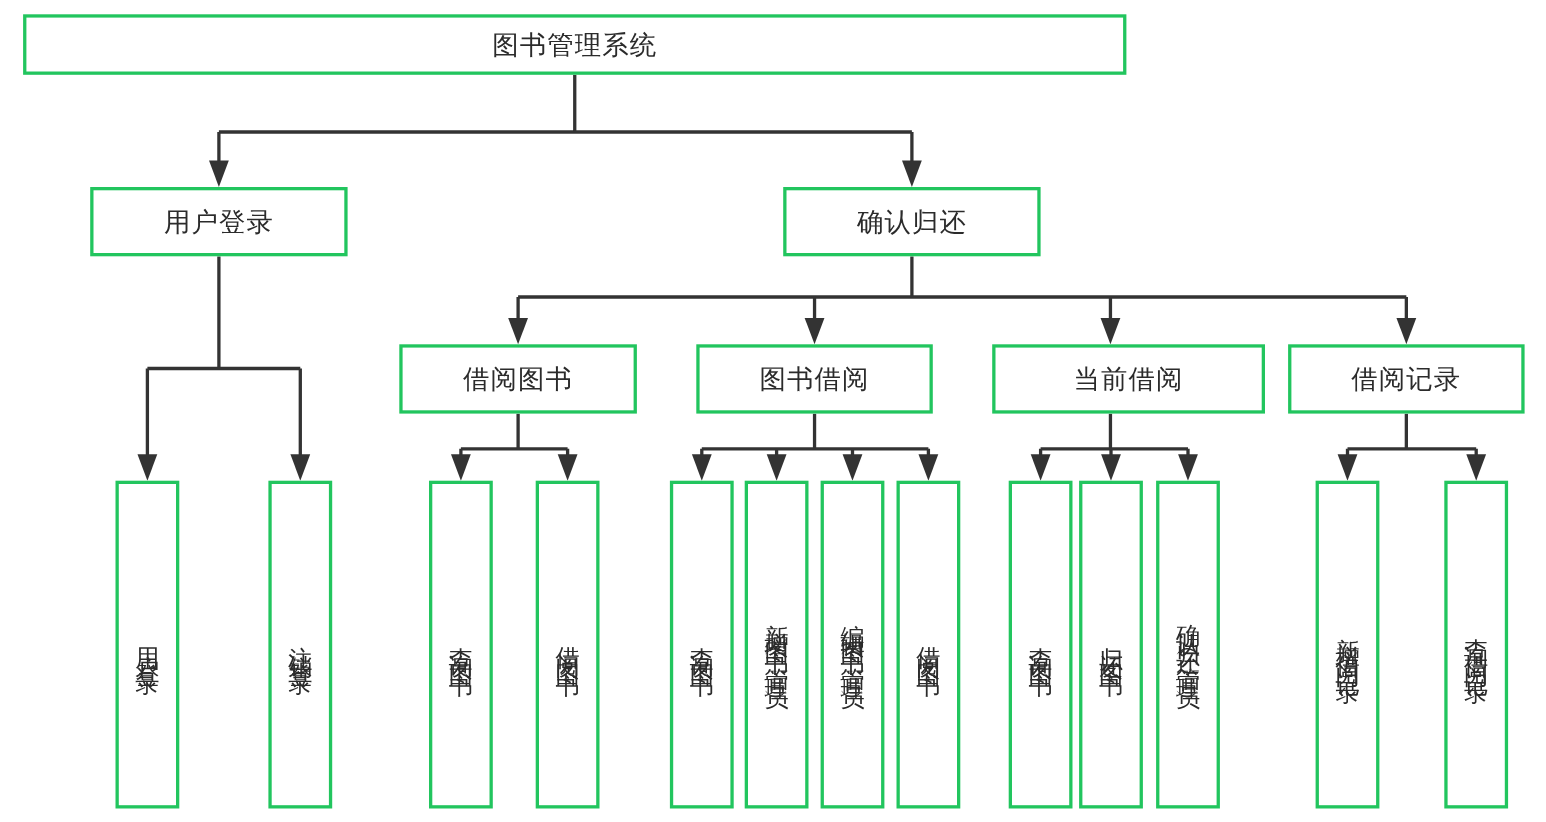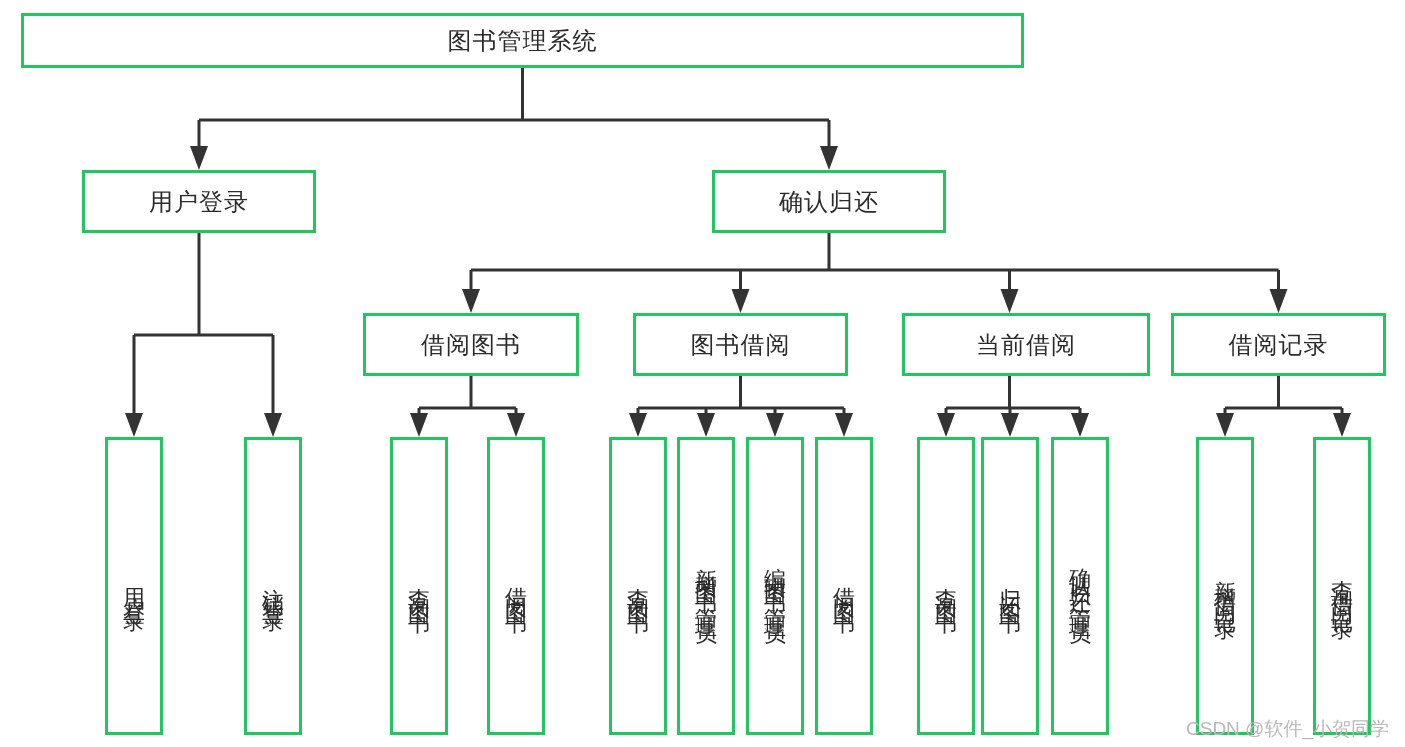--- a/index.html
+++ b/index.html
@@ -135,14 +135,13 @@
       <div class="node vertical" style="left: 1051px; top: 437px; width: 58px; height: 298px;">
         <span class="lbl">确认归还（管理员）</span>
       </div>
       <div class="node vertical" style="left: 1196px; top: 437px; width: 58px; height: 298px;">
         <span class="lbl">新增借阅记录</span>
       </div>
       <div class="node vertical" style="left: 1313px; top: 437px; width: 58px; height: 298px;">
         <span class="lbl">查询借阅记录</span>
       </div>
     </div>
-  <div id="watermark" style="color: rgb(185, 185, 185);">CSDN @软件_小贺同学</div>
 </div>
 
 </body></html>

